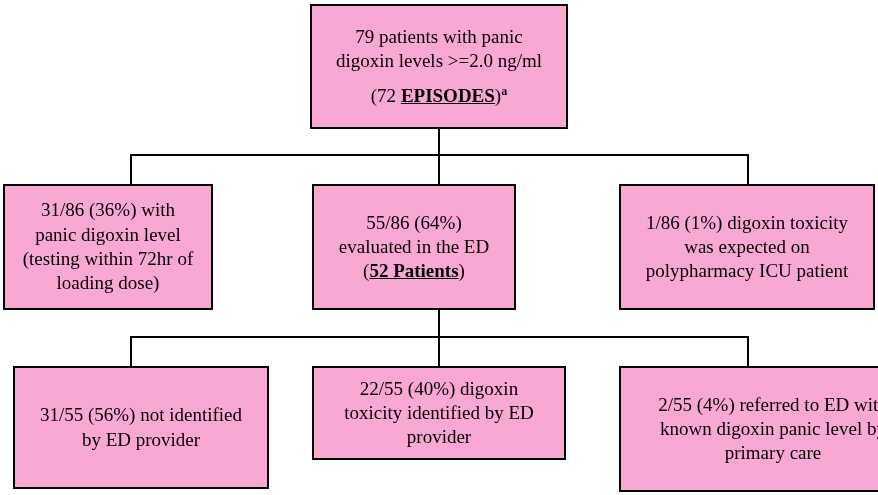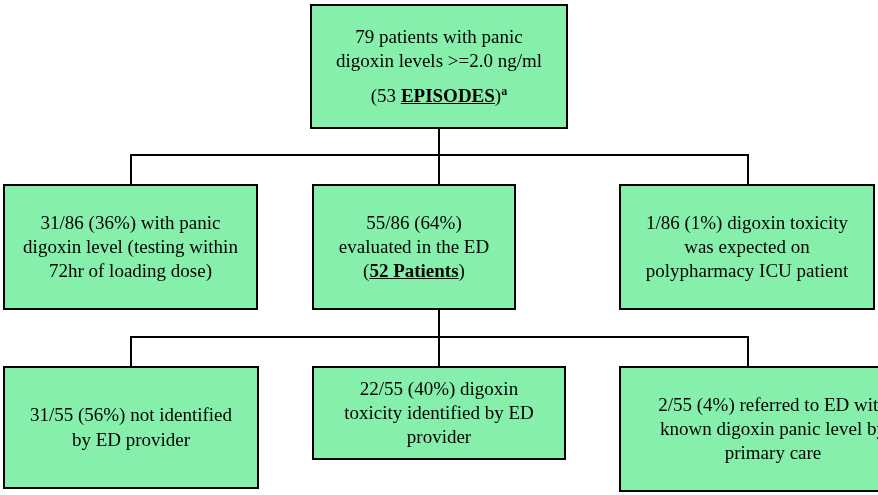--- a/index.html
+++ b/index.html
@@ -12,21 +12,21 @@
     width: 878px;
     height: 495px;
     background: #ffffff;
     font-family: "Liberation Serif", "DejaVu Serif", serif;
     color: #000000;
   }
   .node {
     position: absolute;
     box-sizing: border-box;
     border: 2px solid #000000;
-    background: #86efac;
+    background: #f9a8d4;
     display: flex;
     flex-direction: column;
     align-items: center;
     justify-content: center;
     text-align: center;
     font-size: 19px;
     line-height: 1.28;
     padding: 4px 16px;
   }
   .node p {
@@ -43,24 +43,24 @@
     font-weight: bold;
     font-size: 12px;
     line-height: 0;
   }
   .line {
     position: absolute;
     background: #000000;
   }
   
   .box-top   { left: 310px; top: 4px;   width: 258px; height: 125px; }
-  .box-r2l   { left: 3px;   top: 184px; width: 255px; height: 126px; }
+  .box-r2l   { left: 3px;   top: 184px; width: 210px; height: 126px; }
   .box-r2m   { left: 312px; top: 184px; width: 204px; height: 126px; }
   .box-r2r   { left: 619px; top: 184px; width: 256px; height: 126px; }
-  .box-r3l   { left: 3px;   top: 366px; width: 256px; height: 123px; }
+  .box-r3l   { left: 13px;   top: 366px; width: 256px; height: 123px; }
   .box-r3m   { left: 312px; top: 366px; width: 254px; height: 94px; }
   .box-r3r   { left: 619px; top: 366px; width: 308px; height: 126px; }
   
   .v-top-stub   { left: 438px; top: 129px; width: 2px; height: 27px; }
   .h-bar-1      { left: 130px; top: 154px; width: 619px; height: 2px; }
   .v-r2-left    { left: 130px; top: 154px; width: 2px; height: 30px; }
   .v-r2-mid     { left: 438px; top: 154px; width: 2px; height: 30px; }
   .v-r2-right   { left: 747px; top: 154px; width: 2px; height: 30px; }
   .v-mid-stub   { left: 438px; top: 310px; width: 2px; height: 28px; }
   .h-bar-2      { left: 130px; top: 336px; width: 619px; height: 2px; }
@@ -68,21 +68,21 @@
   .v-r3-mid     { left: 438px; top: 336px; width: 2px; height: 30px; }
   .v-r3-right   { left: 747px; top: 336px; width: 2px; height: 30px; }
 </style>
 </head>
 <body>
 
 <div class="canvas">
 
   <div class="node box-top">
     <p>79 patients with panic digoxin levels  &gt;=2.0 ng/ml</p>
-    <p class="gap-top"><span>(53 </span><span class="bold">EPISODES</span><span>)</span><sup class="fn">a</sup></p>
+    <p class="gap-top"><span>(72 </span><span class="bold">EPISODES</span><span>)</span><sup class="fn">a</sup></p>
   </div>
 
   <div class="line v-top-stub"></div>
   <div class="line h-bar-1"></div>
   <div class="line v-r2-left"></div>
   <div class="line v-r2-mid"></div>
   <div class="line v-r2-right"></div>
 
   <div class="node box-r2l">
     <p>31/86 (36%) with panic digoxin level (testing within 72hr of loading dose)</p>

